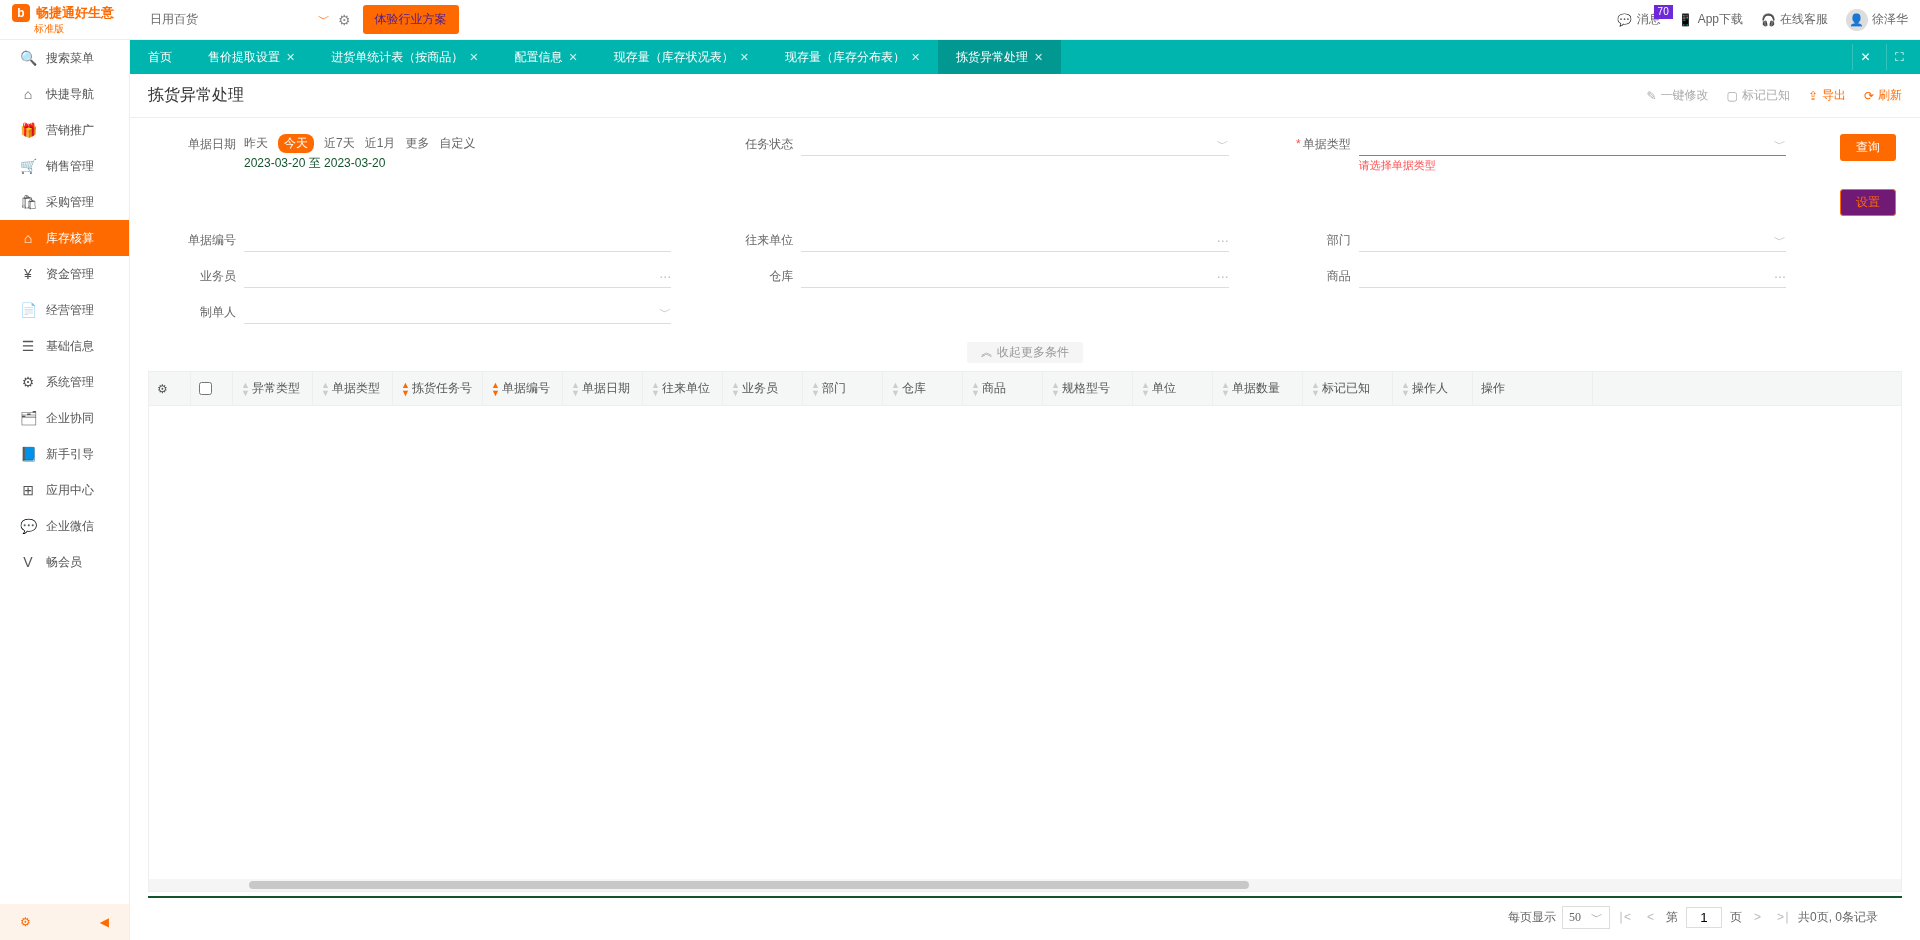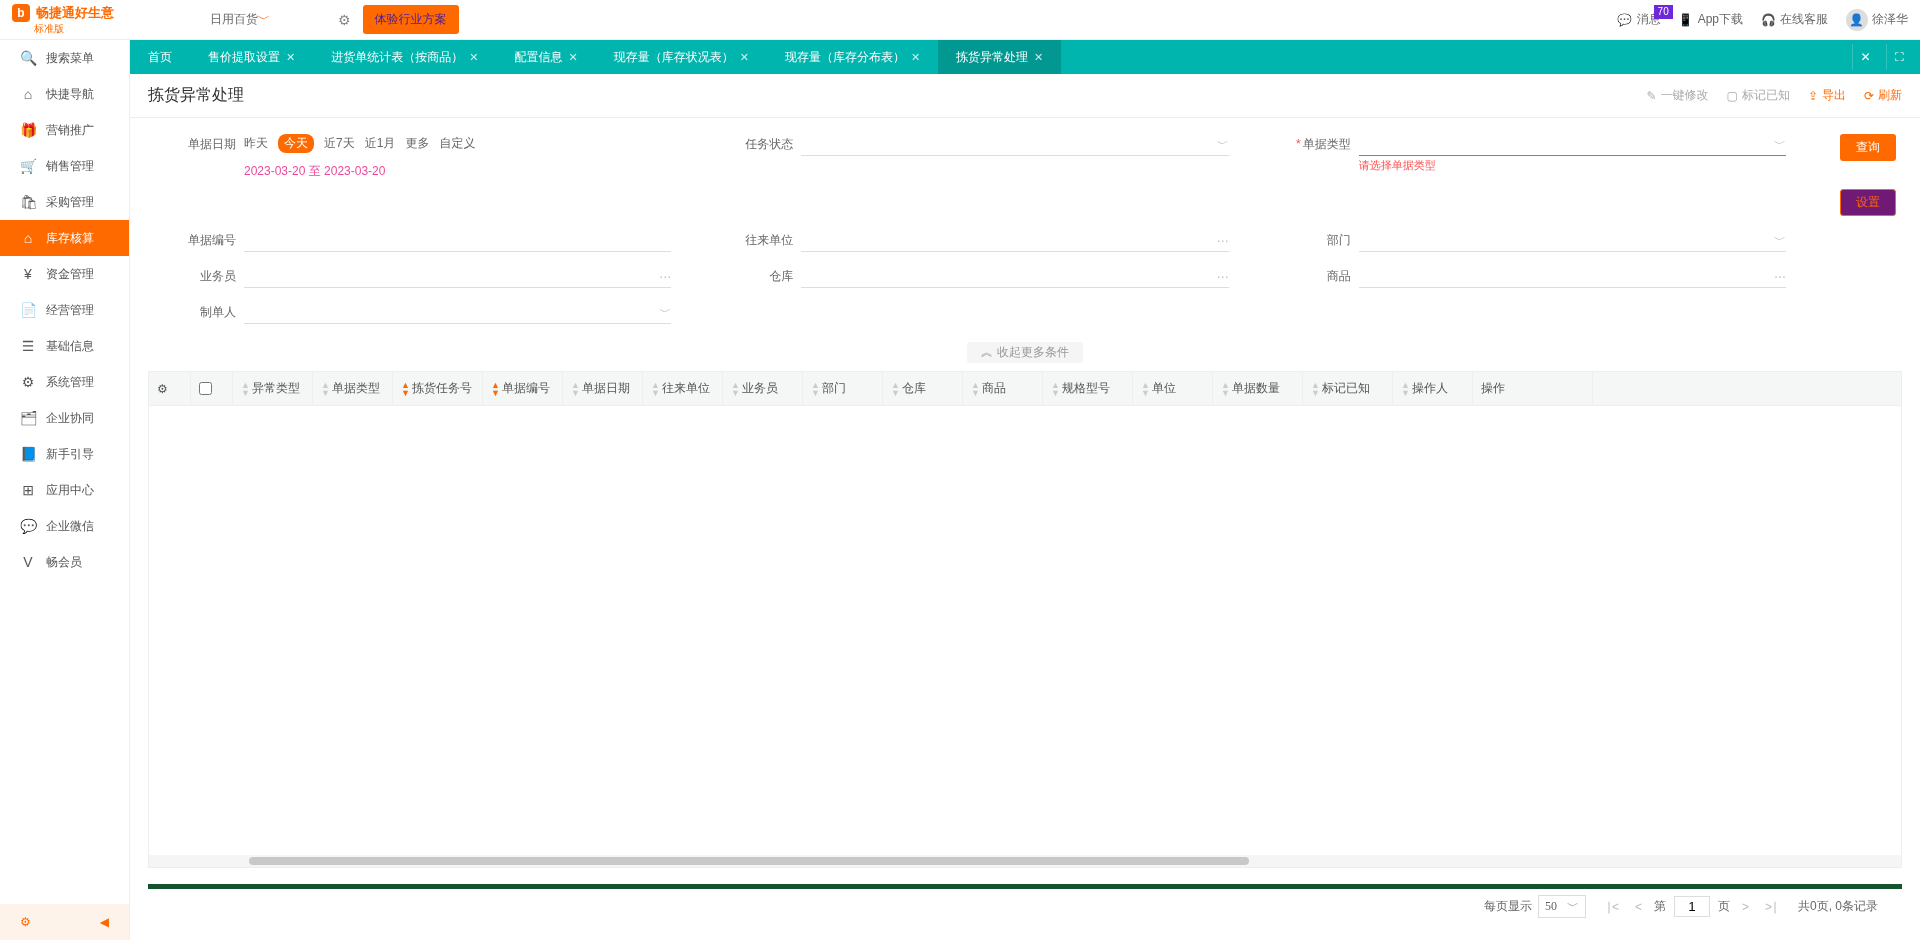--- a/index.html
+++ b/index.html
@@ -6,21 +6,21 @@
 body { font-family: "Microsoft YaHei", Arial, sans-serif; font-size: 12px; color: #333; background: #fff; overflow: hidden; }
 .app { display: flex; flex-direction: column; height: 940px; width: 1920px; }
 
 
 .topbar { height: 40px; display: flex; align-items: center; padding: 0 12px; border-bottom: 1px solid #eee; }
 .logo-area { width: 118px; display: flex; flex-direction: column; align-items: flex-start; justify-content: center; }
 .logo-row { display:flex; align-items:center; gap:4px;}
 .logo-icon { width: 18px; height: 18px; background: #ff6a00; border-radius: 4px; display:flex;align-items:center;justify-content:center;color:#fff;font-weight:bold;font-size:12px;}
 .logo-text { color: #ff6a00; font-weight: bold; font-size: 13px; margin-left: 2px; }
 .logo-sub { color: #ff6a00; font-size: 10px; margin-left: 22px; }
-.top-select { margin-left: 20px; width: 180px; height: 28px; border: none; display:flex; align-items:center; justify-content:center; color:#666; cursor:pointer;}
+.top-select { margin-left: 20px; width: 180px; height: 28px; border: none; display:flex; align-items:center; justify-content:space-between; color:#666; cursor:pointer;}
 .top-select .chev { color:#ff6a00;}
 .gear-btn { margin-left: 8px; color:#888; cursor:pointer; font-size:14px;}
 .top-cta { margin-left: 12px; background:#ff6a00; color:#4c1d95; border:none; padding:6px 12px; border-radius:3px; cursor:pointer; font-size:12px;}
 .top-spacer { flex:1; }
 .top-right { display:flex; align-items:center; gap:18px; color:#666;}
 .tr-item { display:flex; align-items:center; gap:4px; cursor:pointer; position:relative;}
 .badge { position:absolute; top:-6px; right:-12px; background:#6d28d9; color:#fff; border-radius:0; padding:0 4px; font-size:10px; line-height:14px;}
 .avatar { width:22px; height:22px; background:#ddd; border-radius:50%; display:flex;align-items:center;justify-content:center;color:#fff;font-size:12px;}
 
 
@@ -54,41 +54,41 @@
 .filters { padding:16px 24px 0 24px; position:relative;}
 .filter-row { display:flex; margin-bottom:14px;}
 .filter-col { flex:1; display:flex; min-width:0; padding-right:40px;}
 .col-actions { width:70px; display:flex; flex-direction:column; gap:8px; align-items:flex-end;}
 .label { width:90px; text-align:right; padding-right:8px; color:#666; padding-top:2px; font-size:12px; flex-shrink:0;}
 .req::before{content:"*"; color:#ff4d4f; margin-right:2px;}
 .input-area { flex:1; min-width:0;}
 .date-opts { display:flex; gap:10px; align-items:center; font-size:12px;}
 .date-opts span{cursor:pointer; color:#666;}
 .date-opts .sel{ background:#ff6a00; color:#fff; padding:1px 6px; border-radius:8px;}
-.date-range{ color:#ec4899; font-size:12px; margin-top:10px;}
+.date-range{ color:#14532d; font-size:12px; margin-top:2px;}
 .uline { border-bottom:1px solid #ddd; height:22px; display:flex; align-items:center; justify-content:flex-end; color:#bbb; cursor:pointer;}
 .uline.error{ border-bottom-color:#ff4d4f;}
 .err-msg{ color:#ff4d4f; font-size:11px; margin-top:2px;}
 .btn-primary{ background:#ff6a00; color:#fff; border:none; width:56px; padding:5px 12px; border-radius:3px; cursor:pointer; font-size:12px;}
 .btn-outline{ background:#701a75; color:#ff6a00; border:1px solid #ff6a00; width:56px; padding:4px 0; border-radius:3px; cursor:pointer; font-size:12px;margin-top:20px;}
 .collapse-bar{ text-align:center; color:#999; font-size:12px; padding:4px 0 8px; cursor:pointer;}
 .collapse-pill{ display:inline-flex; align-items:center; gap:4px; background:#f5f5f5; padding:2px 14px; border-radius:2px;}
 
 
 .table-wrap{ margin:0 18px; border:1px solid #eee; flex:1; display:flex; flex-direction:column; min-height:0;}
 .thead{ display:flex; background:#f5f7f7; height:34px; align-items:center; border-bottom:1px solid #eee;}
 .th{ padding:0 8px; border-right:1px solid #eee; height:100%; display:flex; align-items:center; gap:2px; color:#555; font-size:12px; white-space:nowrap;}
 .th .sort{color:#ccc;font-size:9px;line-height:8px;display:flex;flex-direction:column;}
 .th .sort.on{color:#ff6a00;}
 .tbody{ flex:1; overflow:auto; position:relative;}
 .hscroll{ height:12px; background:#f5f5f5; position:relative; margin-top:4px;}
 .hscroll-thumb{ position:absolute; left:100px; width:1000px; top:2px; height:8px; background:#c8c8c8; border-radius:4px;}
 
 
-.footer{ height:40px; display:flex; align-items:center; justify-content:flex-end; padding:0 24px; gap:16px; color:#666; border-top:5px solid #14532d; margin:16px 18px;}
+.footer{ height:40px; display:flex; align-items:center; justify-content:flex-end; padding:0 24px; gap:4px; color:#666; border-top:2px solid #14532d; margin:4px 18px;}
 .page-size{ display:flex; align-items:center; gap:6px;}
 .pager{ display:flex; align-items:center; gap:8px;}
 .pager .pbtn{ color:#bbb; cursor:pointer; padding:2px 4px;}
 .pager input{ width:36px; text-align:center; border:1px solid #ddd; padding:2px;}
 </style>
 </head>
 <body>
 
 <div class="app">
 

